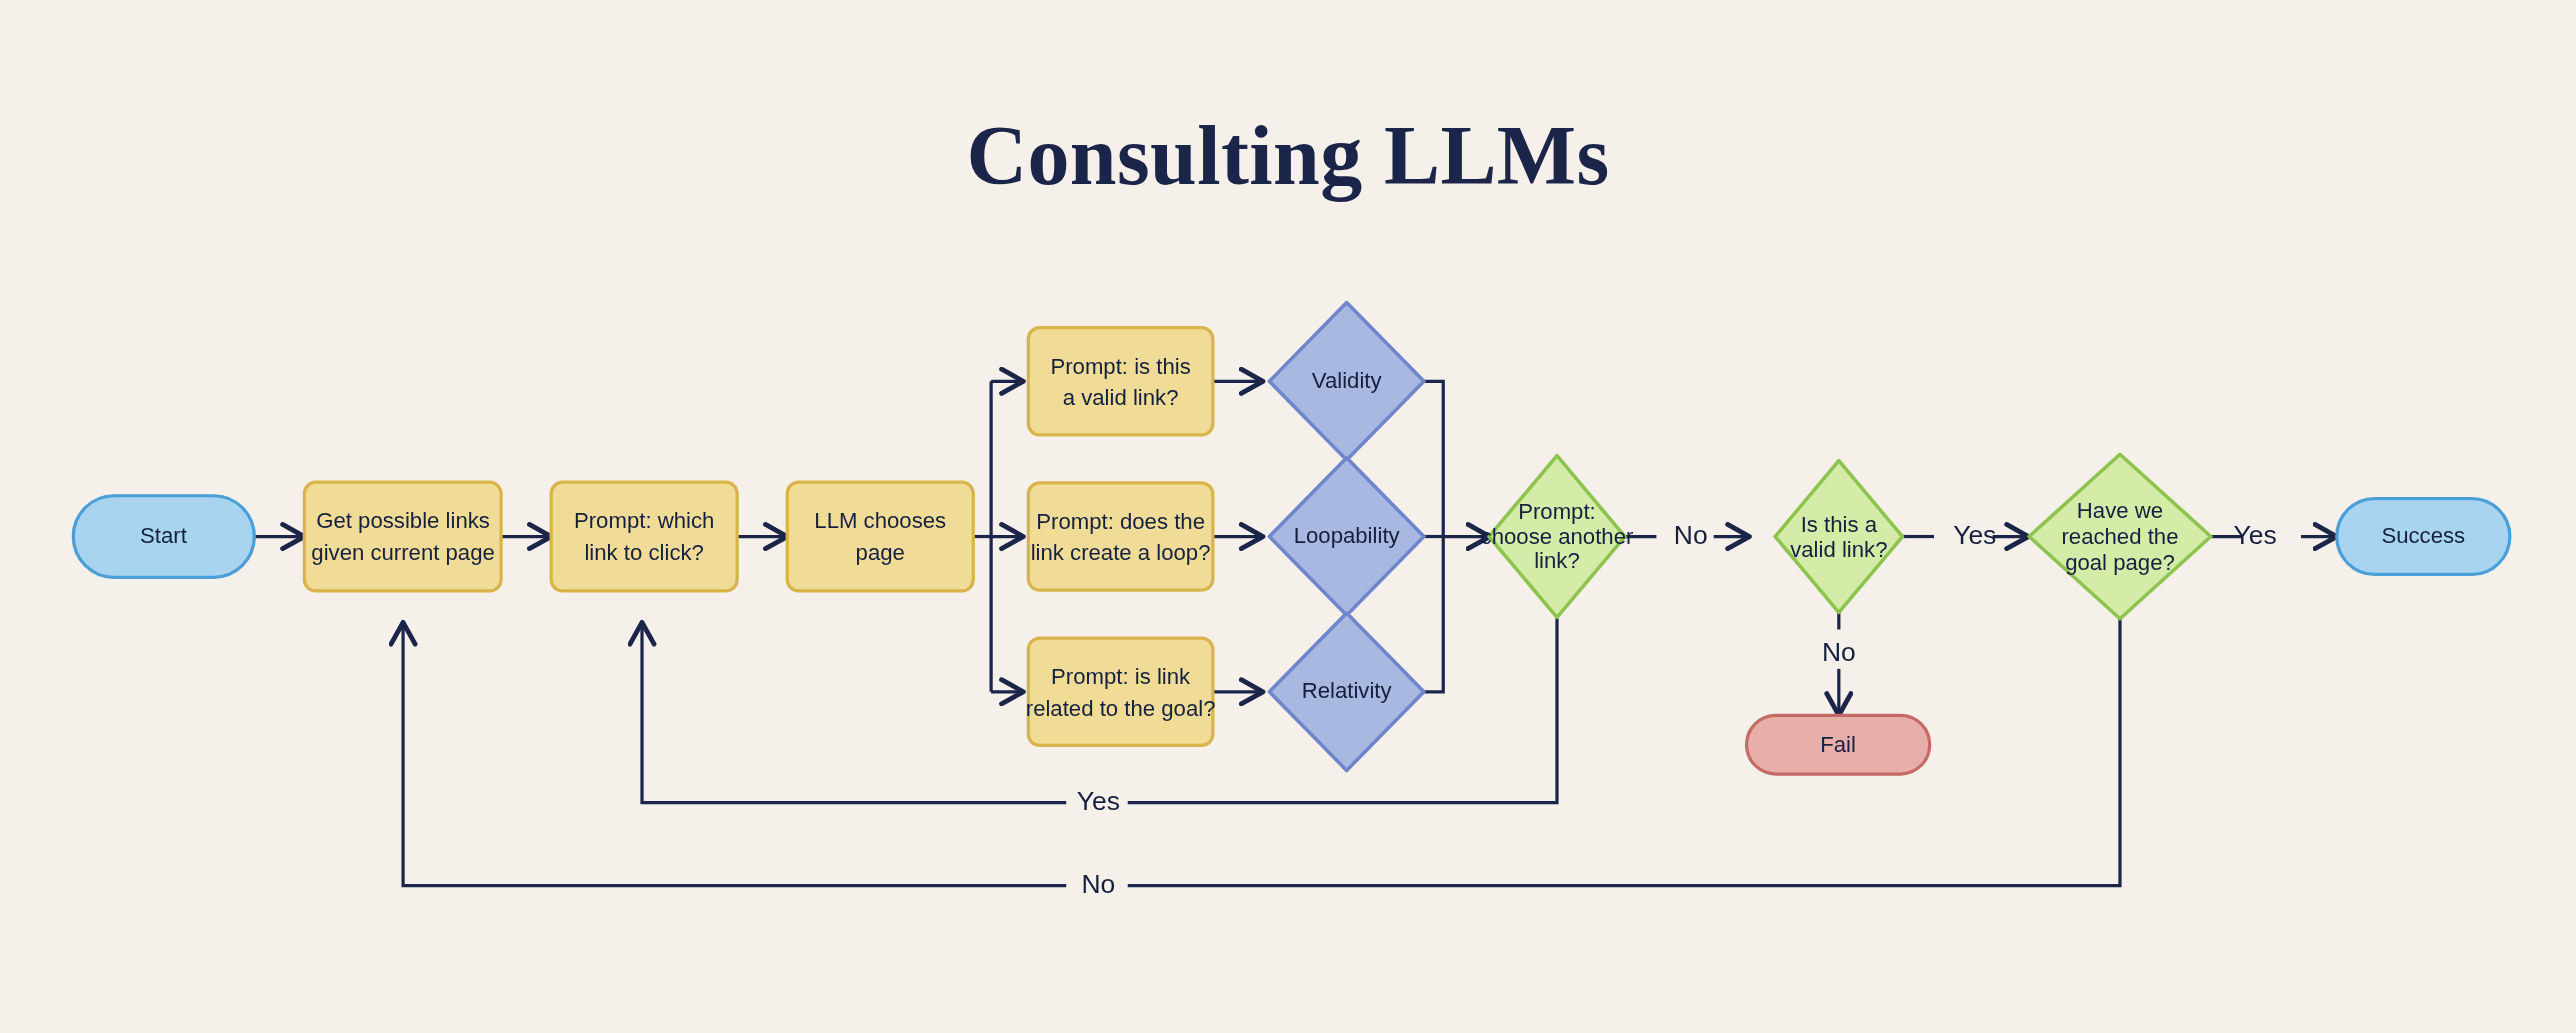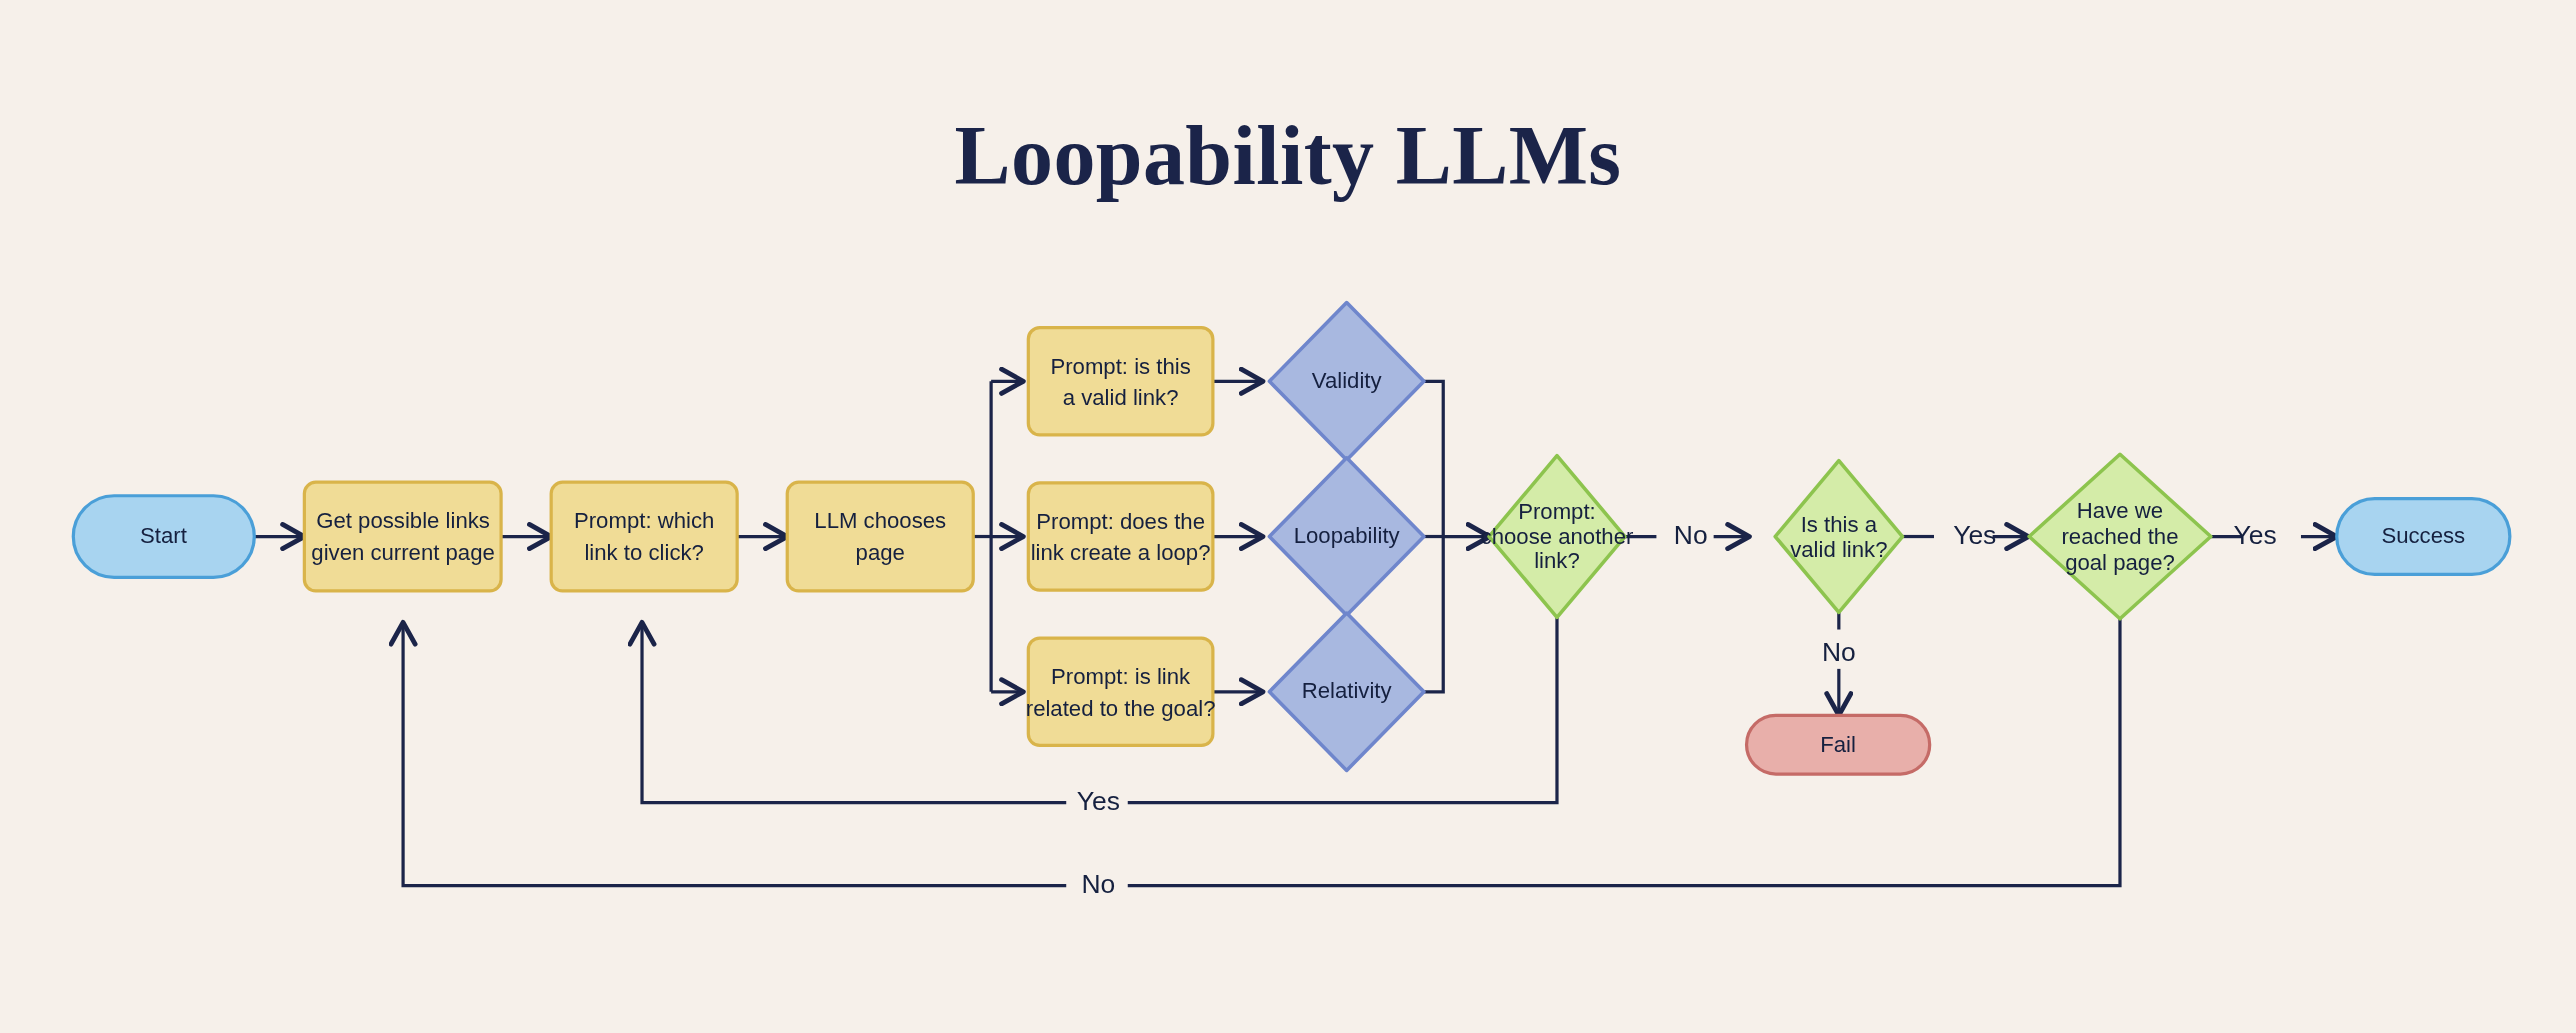--- a/index.html
+++ b/index.html
@@ -55,21 +55,21 @@
   }
   .shape-box { stroke-width: 4.5; }
   .shape-dia { stroke-width: 5; stroke-linejoin: round; }
   .shape-pill { stroke-width: 4.5; }
 </style>
 </head>
 <body>
 
 <div id="page">
 
-  <div id="title">Loopability LLMs</div>
+  <div id="title">Consulting LLMs</div>
 
   <svg class="flow" viewBox="0 0 3600 1444">
     <defs>
       <marker id="arw" viewBox="0 0 12 12" refX="10" refY="6" markerWidth="9" markerHeight="9" orient="auto-start-reverse">
         <path d="M 1 1 L 10 6 L 1 11" fill="none" stroke="#1B2449" stroke-width="2" stroke-linecap="round" stroke-linejoin="round"></path>
       </marker>
     </defs>
 
     
 

